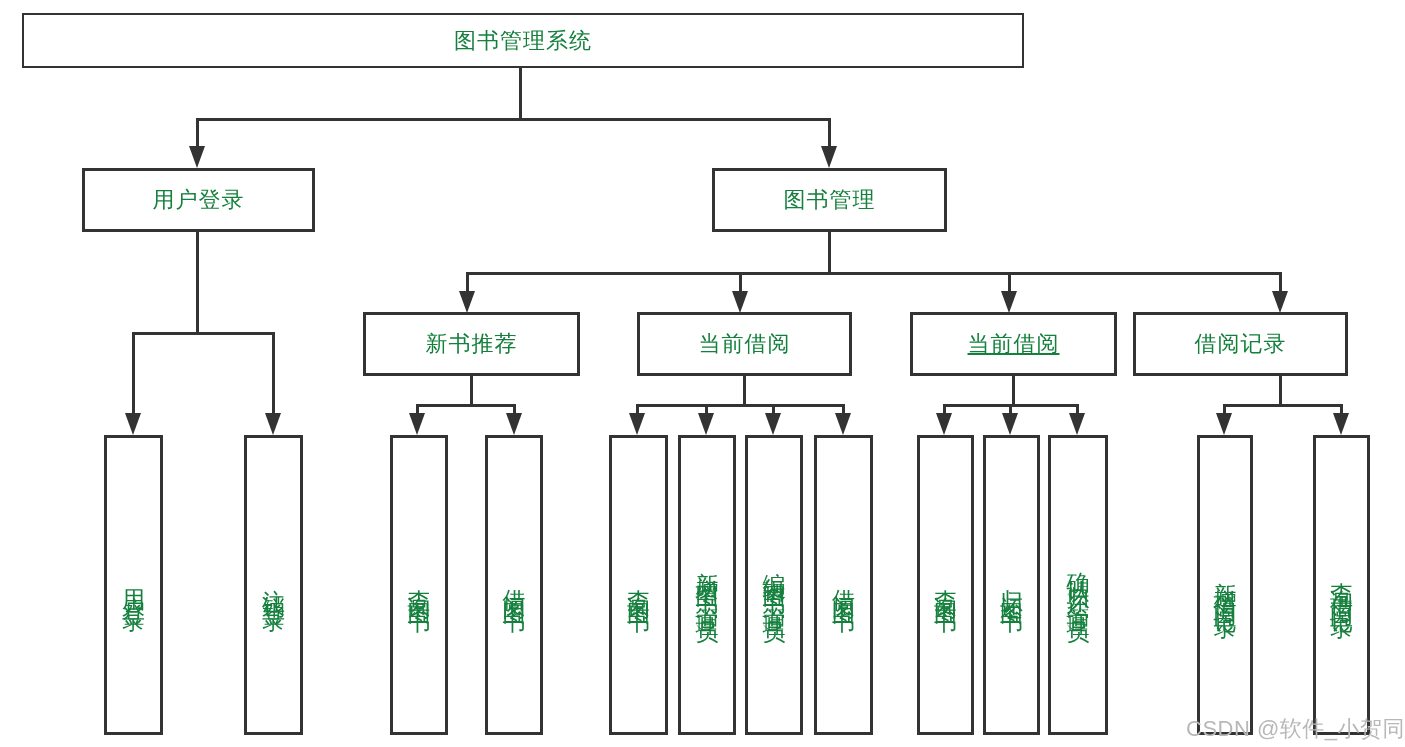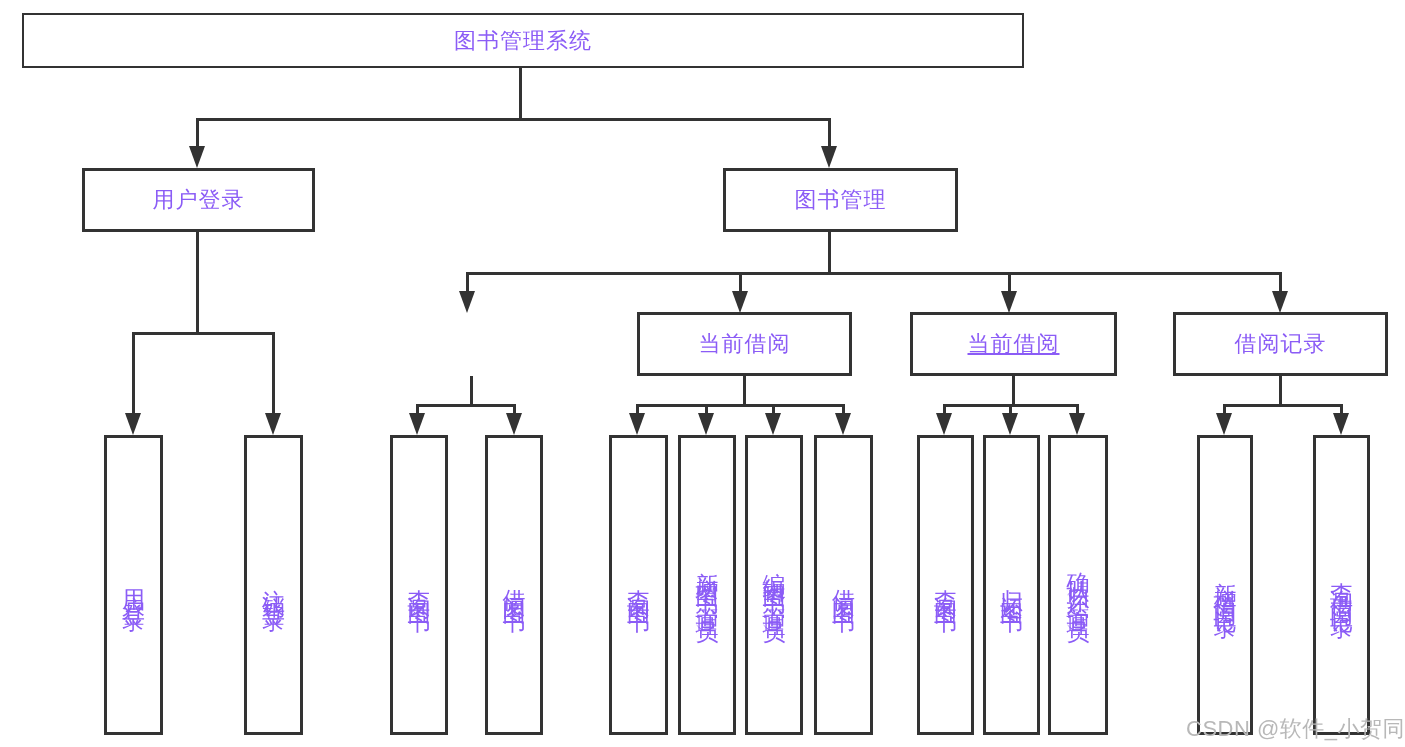--- a/index.html
+++ b/index.html
@@ -12,21 +12,21 @@
     overflow: hidden;
   }
   .box {
     position: absolute;
     box-sizing: border-box;
     background: #ffffff;
     border: 3px solid #333333;
     display: flex;
     align-items: center;
     justify-content: center;
-    color: #8b5cf6;
+    color: #15803d;
     text-align: center;
   }
   .h-label { font-size: 22px; letter-spacing: 1px; }
   .root-label { font-size: 22px; letter-spacing: 1px; border-width: 2px; }
   .v-label {
     writing-mode: vertical-rl;
     text-orientation: mixed;
     font-size: 23px;
     letter-spacing: 7px;
     line-height: 1;
@@ -59,43 +59,44 @@
 
   <div class="line" style="left:519px; top:68px; width:3px; height:53px;"></div>
 
   <div class="line" style="left:196px; top:118px; width:635px; height:3px;"></div>
   <div class="line" style="left:196px; top:118px; width:3px; height:32px;"></div>
   <div class="arrowhead" style="left:189px; top:146px;"></div>
   <div class="line" style="left:828px; top:118px; width:3px; height:32px;"></div>
   <div class="arrowhead" style="left:821px; top:146px;"></div>
 
   <div class="box h-label" style="left:82px; top:168px; width:233px; height:64px;">用户登录</div>
-  <div class="box h-label" style="left:712px; top:168px; width:235px; height:64px;margin-left:11px;">图书管理</div>
+  <div class="box h-label" style="left:712px; top:168px; width:235px; height:64px;">图书管理</div>
 
   <div class="line" style="left:196px; top:232px; width:3px; height:103px;"></div>
   <div class="line" style="left:132px; top:332px; width:143px; height:3px;"></div>
   <div class="line" style="left:132px; top:332px; width:3px; height:83px;"></div>
   <div class="arrowhead" style="left:125px; top:413px;"></div>
   <div class="line" style="left:272px; top:332px; width:3px; height:83px;"></div>
   <div class="arrowhead" style="left:265px; top:413px;"></div>
 
   <div class="line" style="left:828px; top:232px; width:3px; height:43px;"></div>
   <div class="line" style="left:466px; top:272px; width:816px; height:3px;"></div>
   <div class="line" style="left:466px; top:272px; width:3px; height:21px;"></div>
   <div class="arrowhead" style="left:459px; top:291px;"></div>
   <div class="line" style="left:739px; top:272px; width:3px; height:21px;"></div>
   <div class="arrowhead" style="left:732px; top:291px;"></div>
   <div class="line" style="left:1008px; top:272px; width:3px; height:21px;"></div>
   <div class="arrowhead" style="left:1001px; top:291px;"></div>
   <div class="line" style="left:1279px; top:272px; width:3px; height:21px;"></div>
   <div class="arrowhead" style="left:1272px; top:291px;"></div>
 
+  <div class="box h-label" style="left:363px; top:312px; width:217px; height:64px;">新书推荐</div>
   <div class="box h-label" style="left:637px; top:312px; width:215px; height:64px;">当前借阅</div>
   <div class="box h-label" style="left:910px; top:312px; width:207px; height:64px;text-decoration:underline;">当前借阅</div>
-  <div class="box h-label" style="left:1173px; top:312px; width:215px; height:64px;">借阅记录</div>
+  <div class="box h-label" style="left:1133px; top:312px; width:215px; height:64px;">借阅记录</div>
 
   <div class="line" style="left:470px; top:376px; width:3px; height:31px;"></div>
   <div class="line" style="left:416px; top:404px; width:100px; height:3px;"></div>
   <div class="line" style="left:416px; top:404px; width:3px; height:13px;"></div>
   <div class="arrowhead" style="left:409px; top:413px;"></div>
   <div class="line" style="left:513px; top:404px; width:3px; height:13px;"></div>
   <div class="arrowhead" style="left:506px; top:413px;"></div>
 
   <div class="line" style="left:743px; top:376px; width:3px; height:31px;"></div>
   <div class="line" style="left:636px; top:404px; width:209px; height:3px;"></div>

